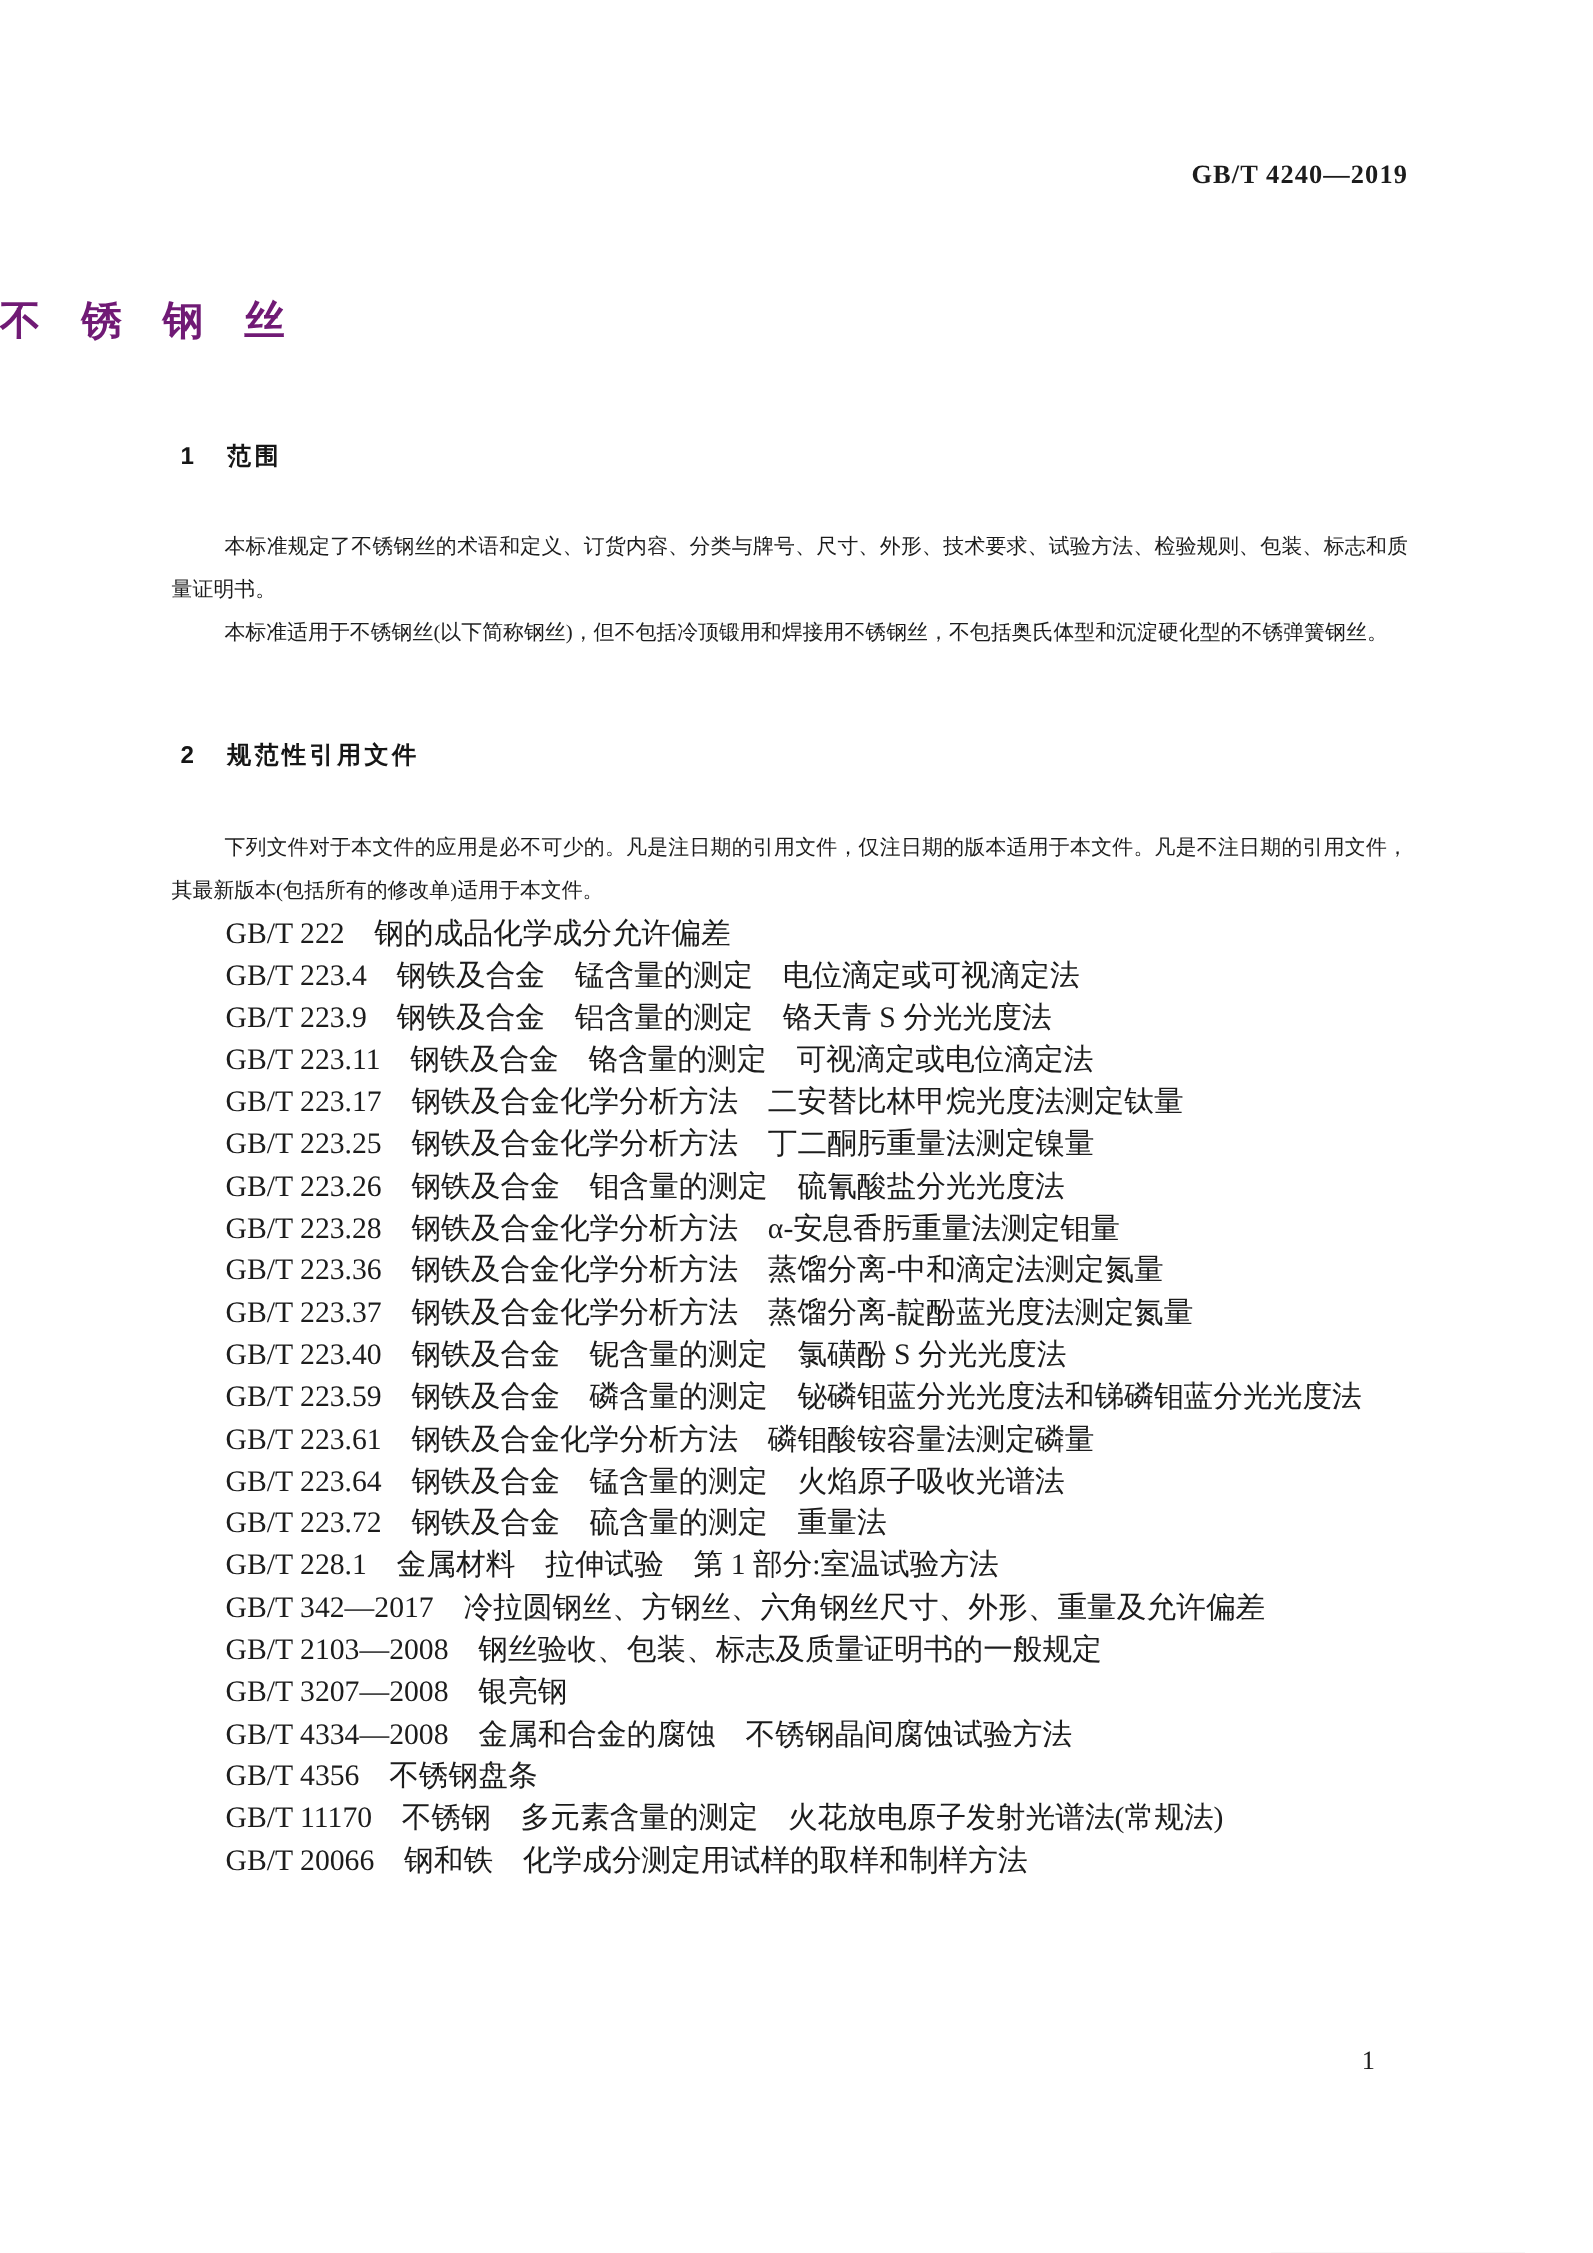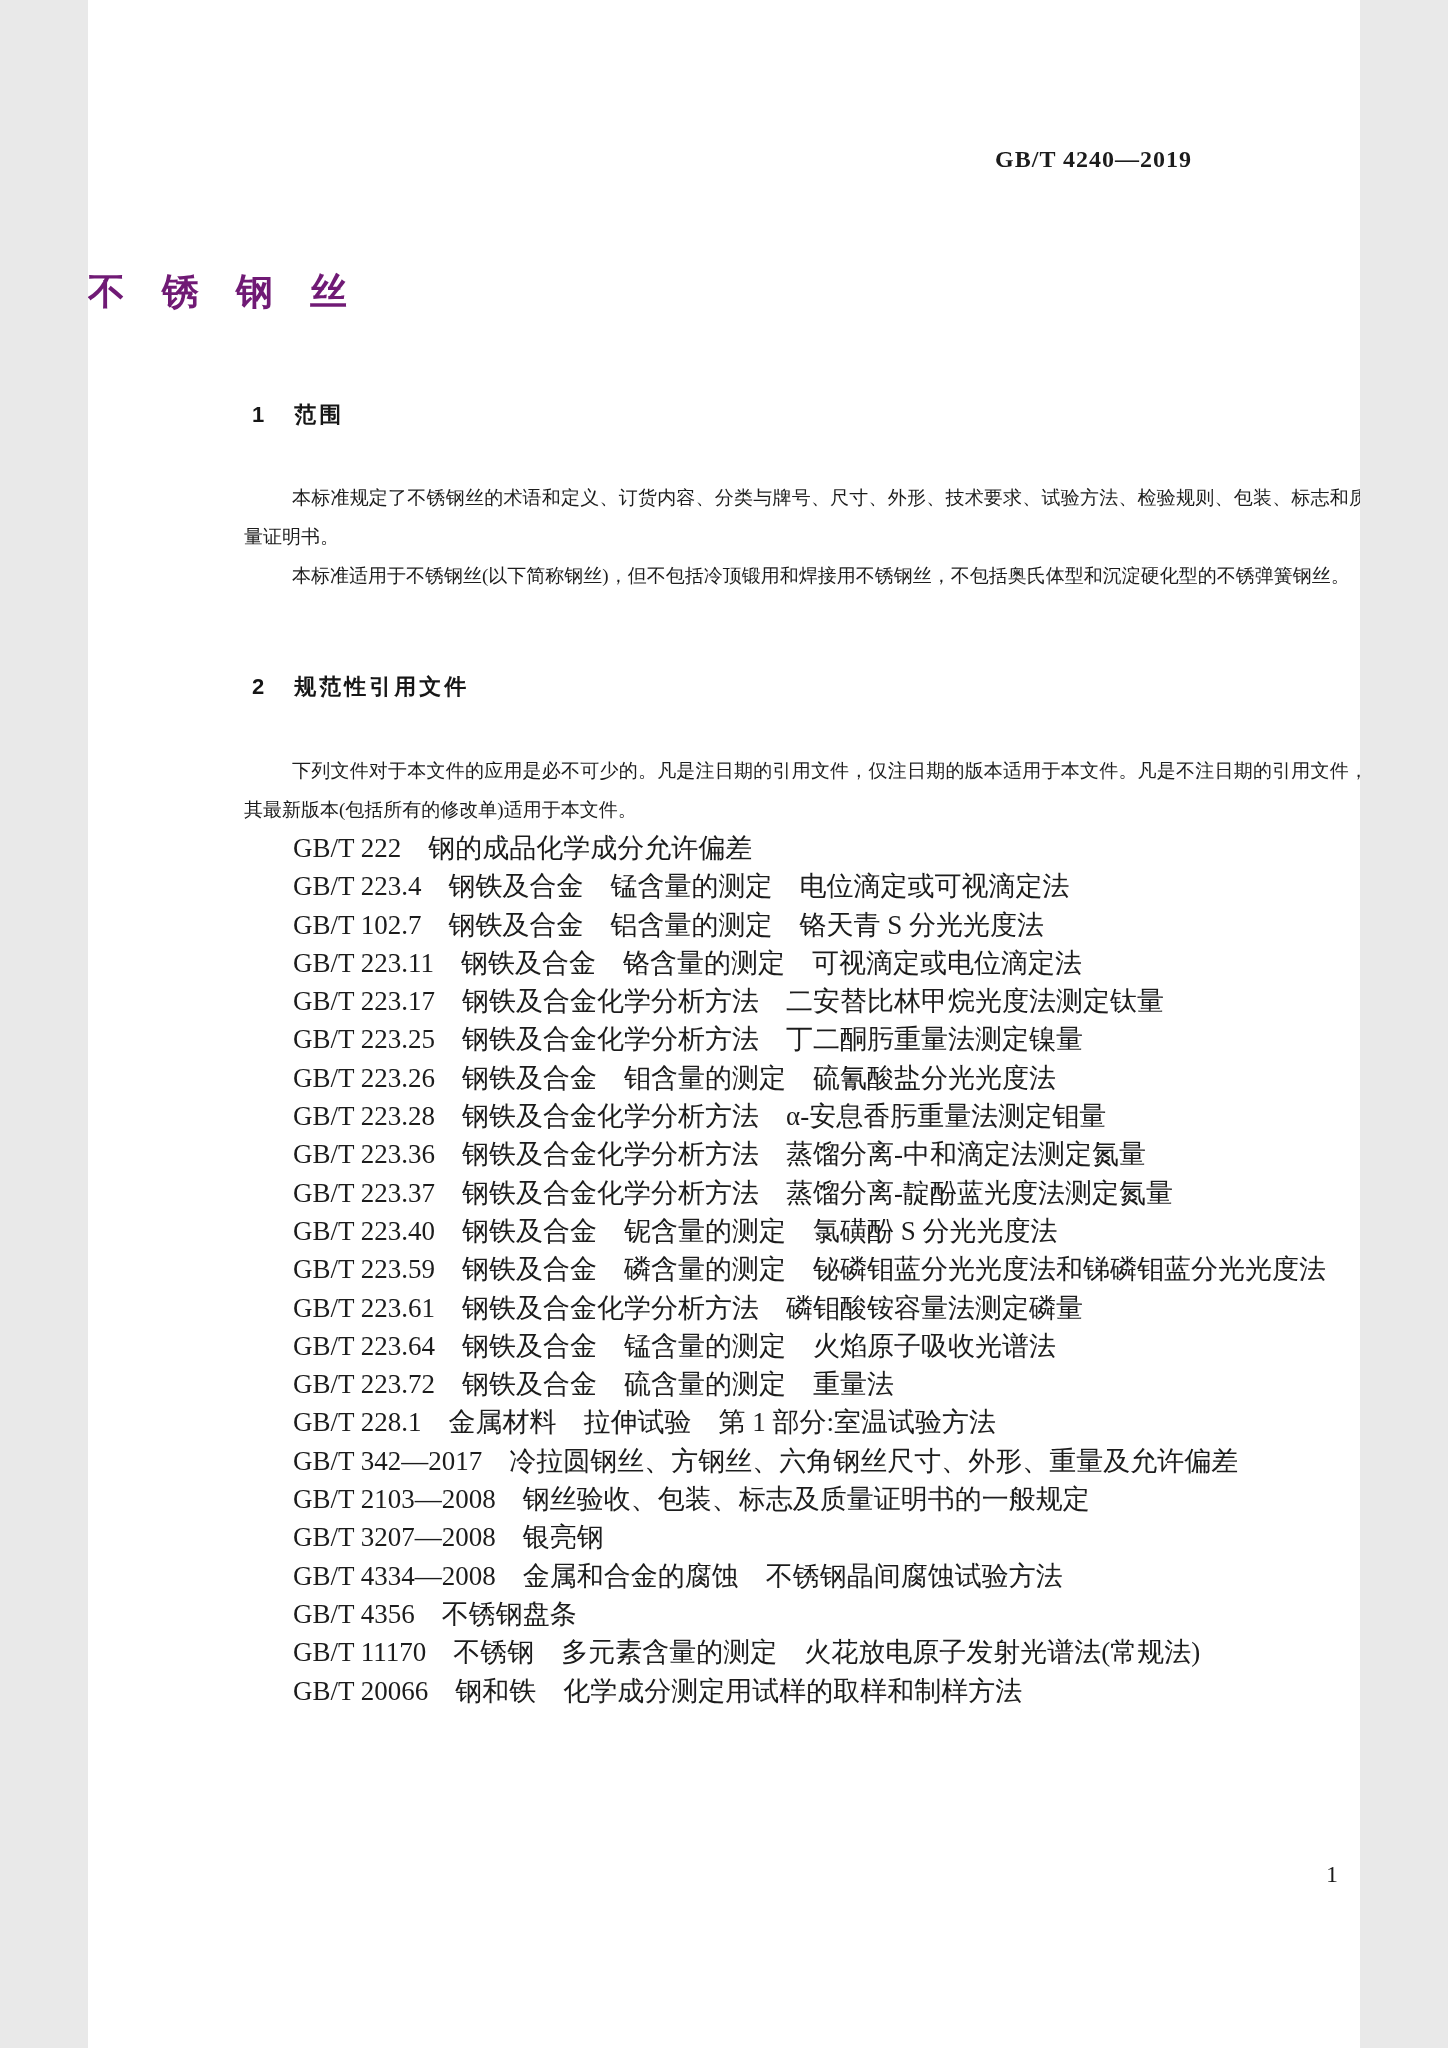--- a/index.html
+++ b/index.html
@@ -1,18 +1,18 @@
 <!DOCTYPE html>
 <html><head>
 <meta charset="utf-8">
 <style>
   html,body{margin:0;padding:0;background:#e9e9e9;}
   .page{
     position:relative;
-    width:1272px;height:2048px;
+    width:1448px;height:2048px;
     margin:0 auto;
     background:#ffffff;
     color:#1c1c1c;
     font-family:"Liberation Serif","DejaVu Serif",serif;
     overflow:hidden;
   }
   .doc-code{
     position:absolute;top:146px;right:168px;
     font-size:24px;font-weight:bold;
     letter-spacing:1px;
@@ -71,21 +71,21 @@
 
   <h2 class="sec-h" id="h-sec2"><span>2</span><span class="hgap"></span><span>规范性引用文件</span></h2>
 
   <div class="body-block" id="refs-intro">
     <p class="body-para">下列文件对于本文件的应用是必不可少的。凡是注日期的引用文件，仅注日期的版本适用于本文件。凡是不注日期的引用文件，其最新版本(包括所有的修改单)适用于本文件。</p>
   </div>
 
   <ul class="ref-list" id="ref-list">
       <li class="ref-item">GB/T 222　钢的成品化学成分允许偏差</li>
       <li class="ref-item">GB/T 223.4　钢铁及合金　锰含量的测定　电位滴定或可视滴定法</li>
-      <li class="ref-item">GB/T 102.7　钢铁及合金　铝含量的测定　铬天青 S 分光光度法</li>
+      <li class="ref-item">GB/T 223.9　钢铁及合金　铝含量的测定　铬天青 S 分光光度法</li>
       <li class="ref-item">GB/T 223.11　钢铁及合金　铬含量的测定　可视滴定或电位滴定法</li>
       <li class="ref-item">GB/T 223.17　钢铁及合金化学分析方法　二安替比林甲烷光度法测定钛量</li>
       <li class="ref-item">GB/T 223.25　钢铁及合金化学分析方法　丁二酮肟重量法测定镍量</li>
       <li class="ref-item">GB/T 223.26　钢铁及合金　钼含量的测定　硫氰酸盐分光光度法</li>
       <li class="ref-item">GB/T 223.28　钢铁及合金化学分析方法　α-安息香肟重量法测定钼量</li>
       <li class="ref-item">GB/T 223.36　钢铁及合金化学分析方法　蒸馏分离-中和滴定法测定氮量</li>
       <li class="ref-item">GB/T 223.37　钢铁及合金化学分析方法　蒸馏分离-靛酚蓝光度法测定氮量</li>
       <li class="ref-item">GB/T 223.40　钢铁及合金　铌含量的测定　氯磺酚 S 分光光度法</li>
       <li class="ref-item">GB/T 223.59　钢铁及合金　磷含量的测定　铋磷钼蓝分光光度法和锑磷钼蓝分光光度法</li>
       <li class="ref-item">GB/T 223.61　钢铁及合金化学分析方法　磷钼酸铵容量法测定磷量</li>

